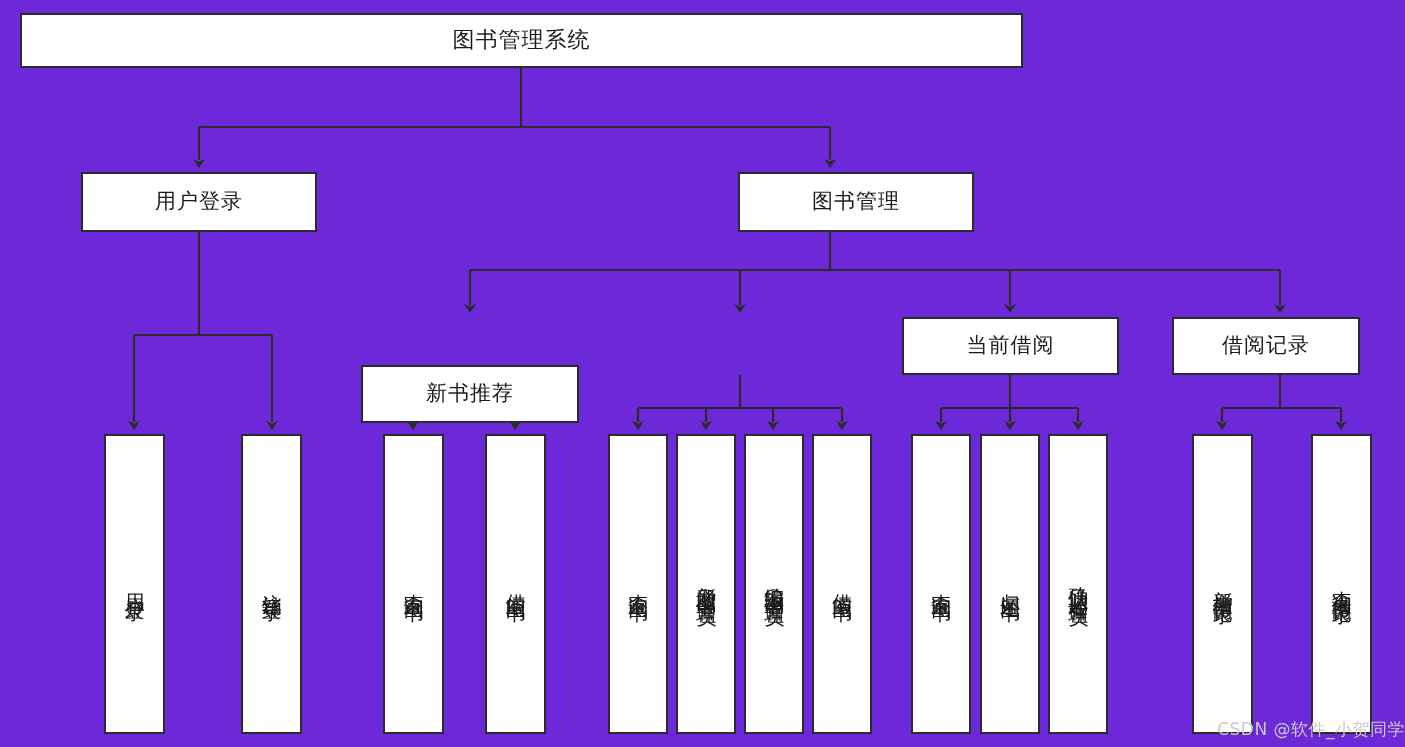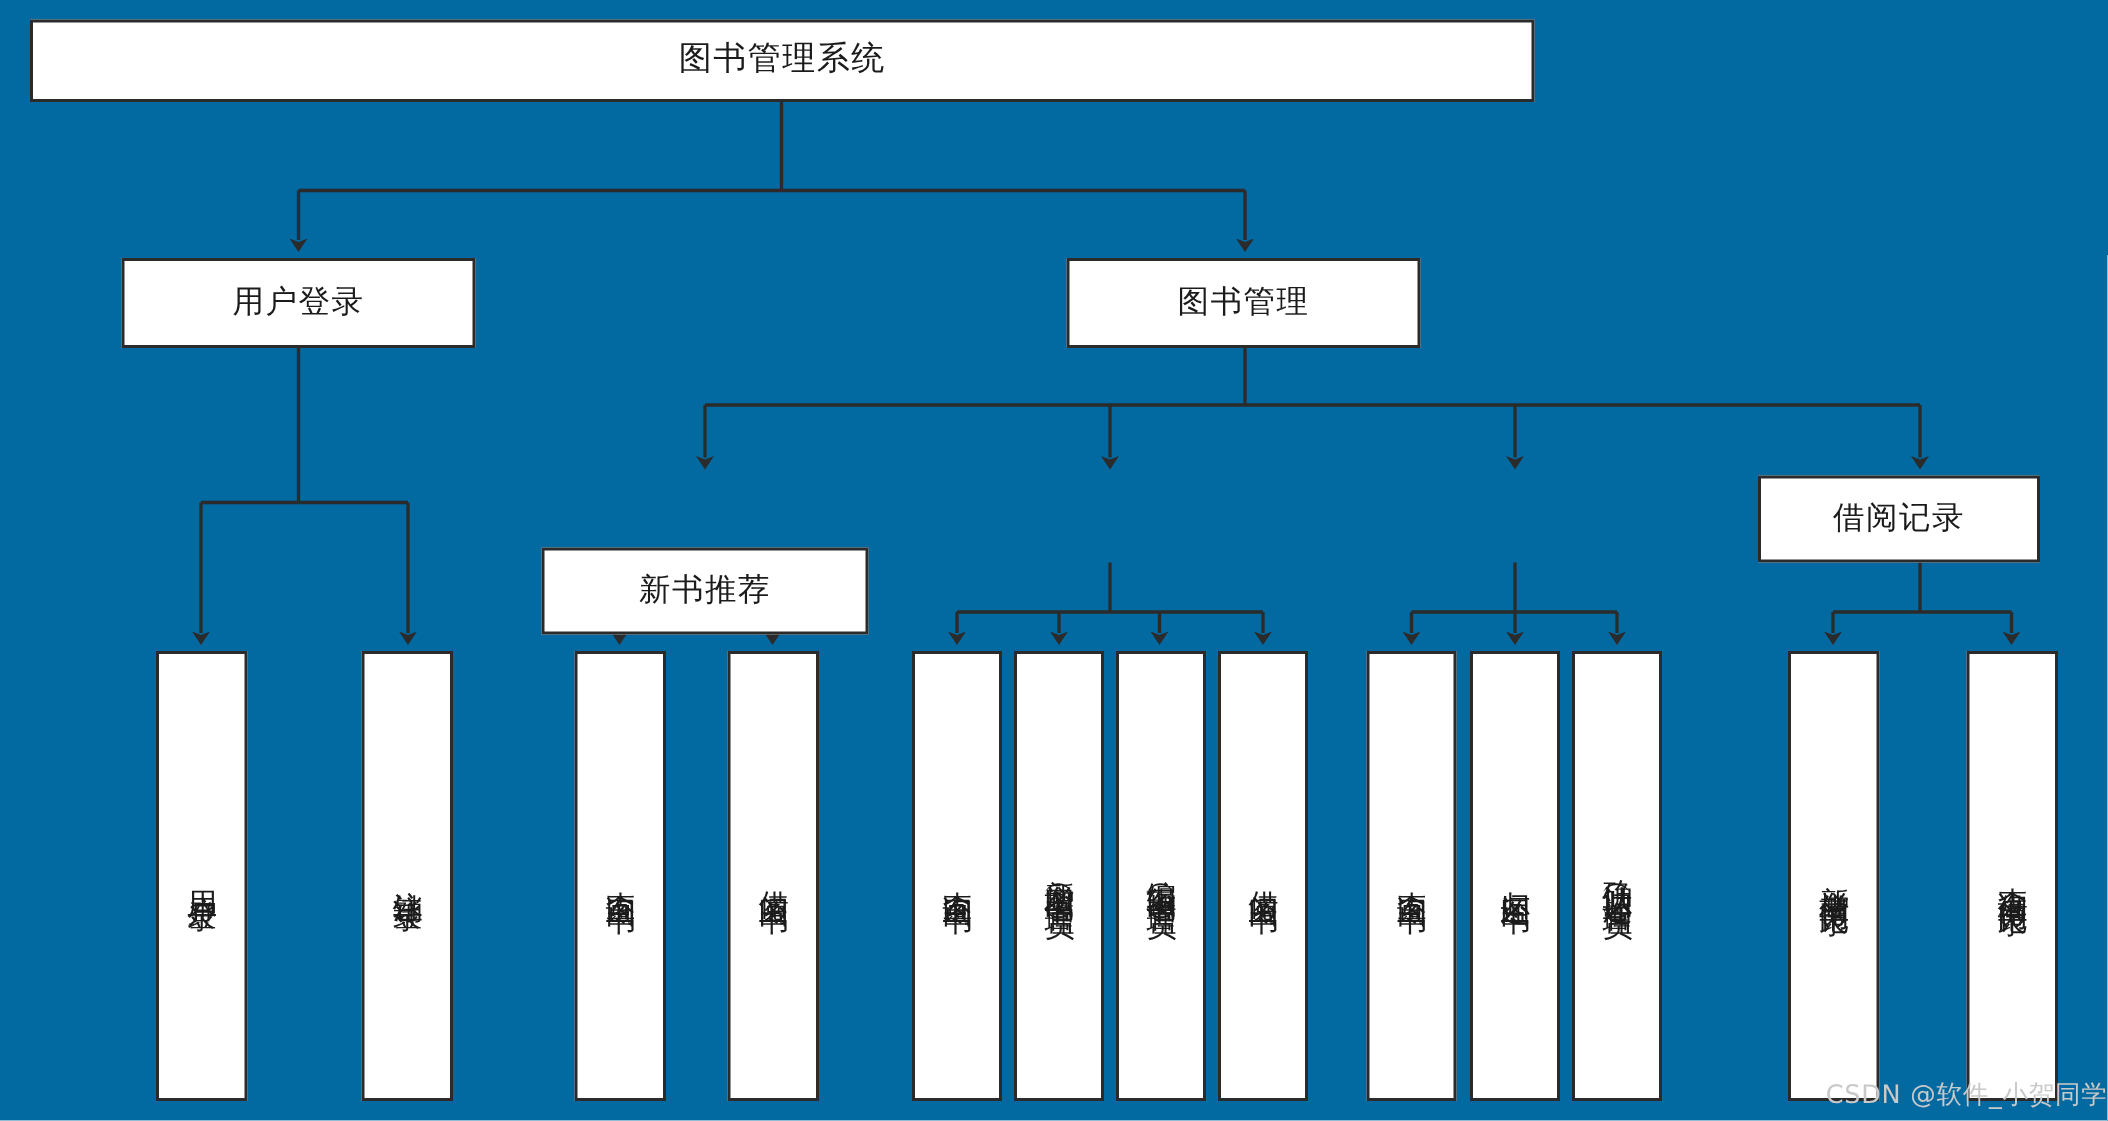--- a/index.html
+++ b/index.html
@@ -8,21 +8,21 @@
     padding: 0;
     background: #ffffff;
   }
   body {
     font-family: "DejaVu Sans", "Liberation Sans", sans-serif;
   }
   #canvas {
     position: relative;
     width: 1405px;
     height: 747px;
-    background: #0369a1;
+    background: #6d28d9;
     overflow: hidden;
   }
   #edges {
     position: absolute;
     left: 0;
     top: 0;
     width: 1405px;
     height: 747px;
   }
   .node {
@@ -126,26 +126,29 @@
     </g>
   </svg>
 
   <div class="node horizontal" id="root-node" style="left:20px; top:13px; width:1003px; height:55px;">
     <span class="label">图书管理系统</span>
   </div>
 
   <div class="node horizontal" style="left:81px; top:172px; width:236px; height:60px;">
     <span class="label">用户登录</span>
   </div>
-  <div class="node horizontal" style="left:711px; top:172px; width:236px; height:60px;">
+  <div class="node horizontal" style="left:738px; top:172px; width:236px; height:60px;">
     <span class="label">图书管理</span>
   </div>
 
   <div class="node horizontal" style="left:361px; top:317px; width:218px; height:58px;margin-top:48px;">
     <span class="label">新书推荐</span>
+  </div>
+  <div class="node horizontal" style="left:902px; top:317px; width:217px; height:58px;">
+    <span class="label">当前借阅</span>
   </div>
   <div class="node horizontal" style="left:1172px; top:317px; width:188px; height:58px;">
     <span class="label">借阅记录</span>
   </div>
 
   <div class="node vertical" style="left:104px; top:434px; width:61px; height:300px;">
     <span class="label">用户登录</span>
   </div>
   <div class="node vertical" style="left:241px; top:434px; width:61px; height:300px;">
     <span class="label">注销登录</span>

